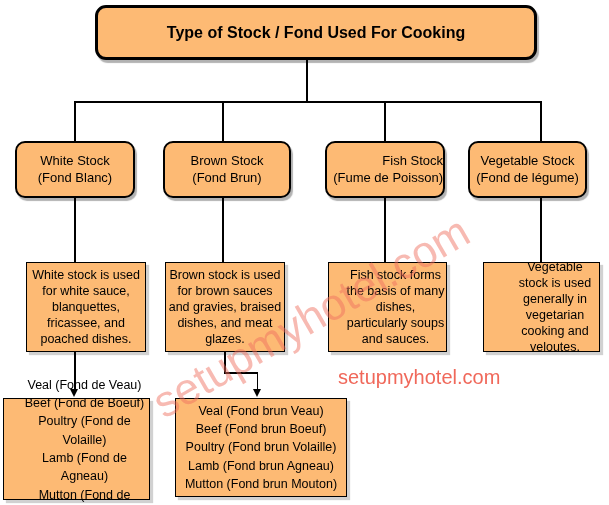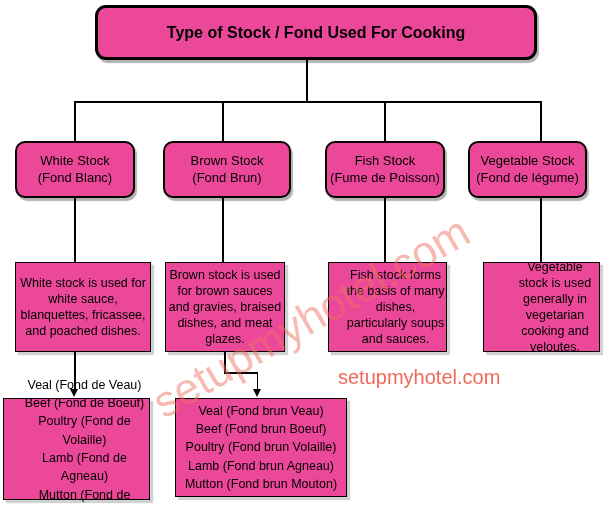--- a/index.html
+++ b/index.html
@@ -9,21 +9,21 @@
 
   
   .vline,.hline{position:absolute;background:#000;}
   .vline{width:1.5px;}
   .hline{height:1.5px;}
   .arrow-down{position:absolute;width:0;height:0;
     border-left:4.5px solid transparent;border-right:4.5px solid transparent;
     border-top:8.5px solid #000;}
 
   
-  .box{position:absolute;background:#ec4899;box-sizing:border-box;
+  .box{position:absolute;background:#fdba74;box-sizing:border-box;
        display:flex;flex-direction:column;align-items:center;justify-content:center;
        text-align:center;}
   .title-box{left:95px;top:5px;width:442px;height:55px;
      border:3px solid #000;border-radius:11px;
      box-shadow:2px 3px 1px rgba(0,0,0,0.30);
      font-weight:bold;font-size:16px;}
   .round-node{top:141px;height:57px;border:2px solid #000;border-radius:10px;
      box-shadow:2px 3px 1px rgba(0,0,0,0.30);
      font-size:13px;line-height:1.3;}
   .desc-node{top:262px;height:90px;border:1px solid #000;
@@ -59,35 +59,35 @@
   <div class="vline" style="left:540px;top:101px;height:40px;"></div>
 
   <div class="box round-node" style="left:15px;width:120px;">
     <div>White Stock</div>
     <div>(Fond Blanc)</div>
   </div>
   <div class="box round-node" style="left:163px;width:128px;">
     <div>Brown Stock</div>
     <div>(Fond Brun)</div>
   </div>
-  <div class="box round-node" style="left:325px;width:120px;">
+  <div class="box round-node" style="left:325px;width:120px;align-items:flex-end;">
     <div>Fish Stock</div>
     <div>(Fume de Poisson)</div>
   </div>
   <div class="box round-node" style="left:468px;width:119px;">
     <div>Vegetable Stock</div>
     <div>(Fond de légume)</div>
   </div>
 
   <div class="vline" style="left:74px;top:198px;height:64px;"></div>
   <div class="vline" style="left:222px;top:198px;height:64px;"></div>
   <div class="vline" style="left:384px;top:198px;height:64px;"></div>
   <div class="vline" style="left:540px;top:198px;height:64px;"></div>
 
-  <div class="box desc-node" style="left:15px;width:136px;align-items:center;">
+  <div class="box desc-node" style="left:26px;width:120px;align-items:center;">
     <span>White stock is used for white sauce, blanquettes, fricassee, and poached dishes.</span>
   </div>
   <div class="box desc-node" style="left:165px;width:120px;text-align:center;">
     <span>Brown stock is used for brown sauces and gravies, braised dishes, and meat glazes.</span>
   </div>
   <div class="box desc-node" style="left:328px;width:119px;padding-left:17px;">
     <span>Fish stock forms the basis of many dishes, particularly soups and sauces.</span>
   </div>
   <div class="box desc-node" style="left:483px;width:117px;padding-left:28px;">
     <span>Vegetable stock is used generally in vegetarian cooking and veloutes.</span>

